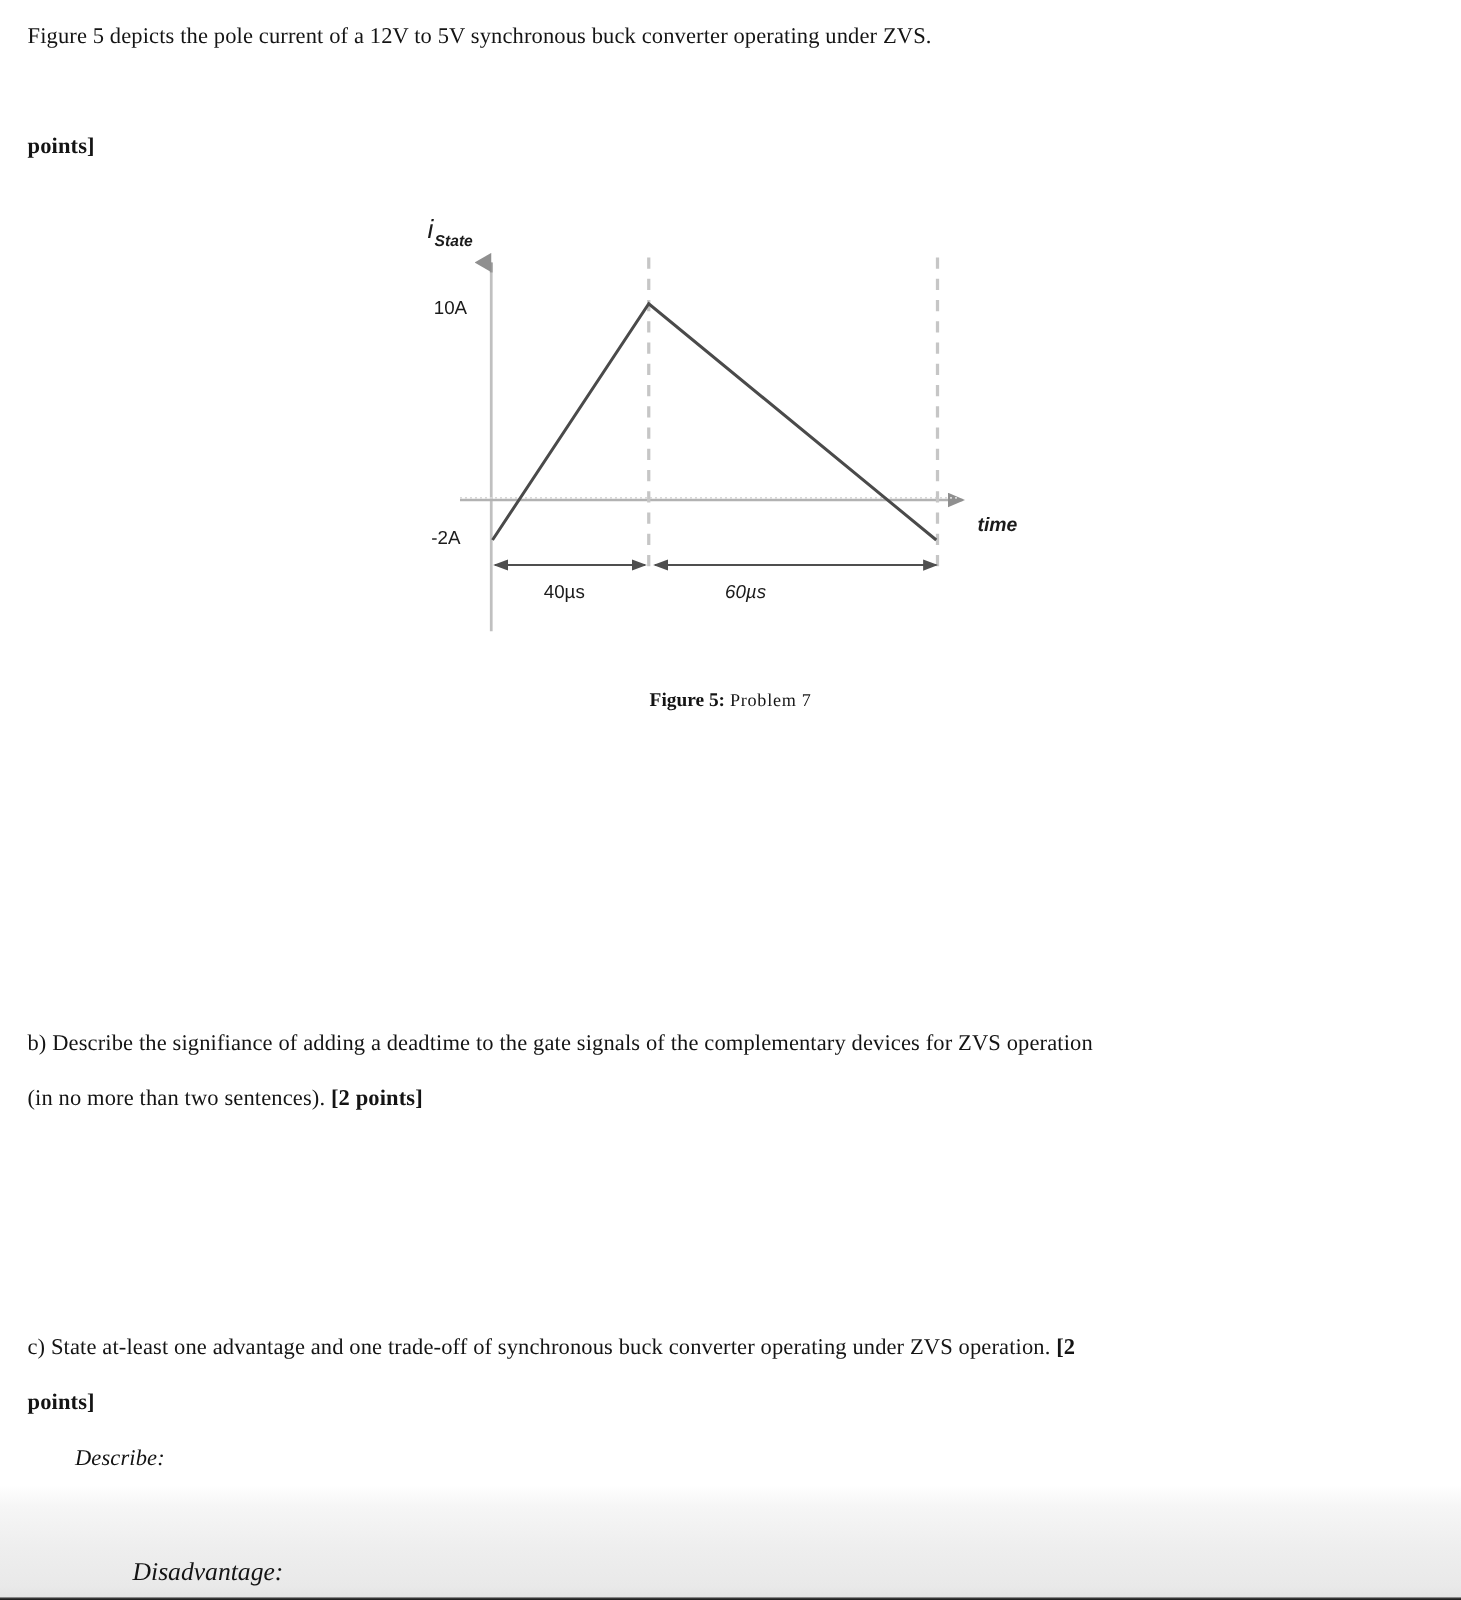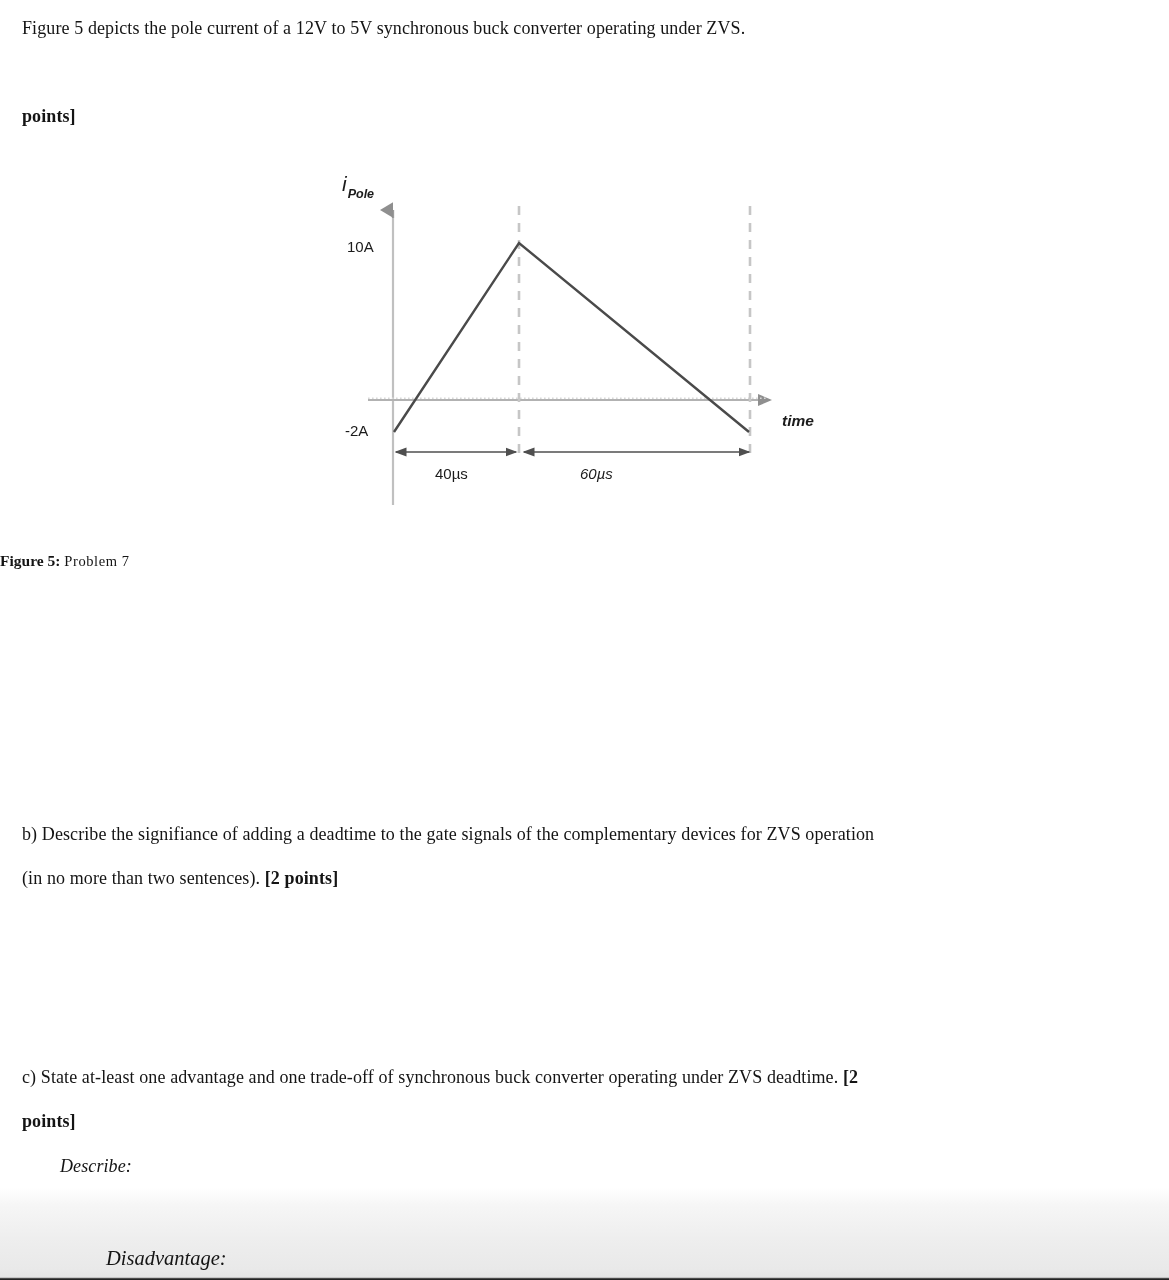--- a/index.html
+++ b/index.html
@@ -49,20 +49,21 @@
     left: 330px;
     top: 0;
     width: 520px;
     height: 360px;
   }
   .fig-caption {
     position: absolute;
     left: 0;
     top: 392px;
     width: 1169px;
+    text-align: center;
     font-size: 15.5px;
     color: #141414;
   }
   .fig-caption .lead {
     font-weight: bold;
   }
   .fig-caption .cap-body {
     font-size: 14.5px;
     letter-spacing: 0.6px;
   }
@@ -128,21 +129,21 @@
 
   <div class="para" style="left:22px; top:6px;">Figure 5 depicts the pole current of a 12V to 5V synchronous buck converter operating under ZVS.</div>
 
   <div class="para b" style="left:22px; top:94px;">points]</div>
 
   <div class="figure">
 
     <div class="figure-canvas">
 
       <div class="axis-name" style="left:12px; top:12px;">
-        <span class="big">i</span><span class="sub">Pole</span>
+        <span class="big">i</span><span class="sub">State</span>
       </div>
 
       <div class="chart-lbl" style="left:17px; top:78px;">10A</div>
       <div class="chart-lbl" style="left:15px; top:262px;">-2A</div>
 
       <div class="chart-lbl italic" style="left:452px; top:252px;">time</div>
 
       <div class="chart-lbl" style="left:105px; top:305px;">40µs</div>
       <div class="chart-lbl" style="left:250px; top:305px;font-style:italic;">60µs</div>
 
@@ -188,21 +189,21 @@
     </div>
   </div>
 
   <div class="para" style="left:22px; top:812px;">b) Describe the signifiance of adding a deadtime to the gate signals of the complementary devices for ZVS operation</div>
   <div class="para" style="left:22px; top:856px;">
     <span>(in no more than two sentences).</span>
     <span class="b">[2 points]</span>
   </div>
 
   <div class="para" style="left:22px; top:1055px;">
-    <span>c) State at-least one advantage and one trade-off of synchronous buck converter operating under ZVS deadtime.</span>
+    <span>c) State at-least one advantage and one trade-off of synchronous buck converter operating under ZVS operation.</span>
     <span class="b">[2</span>
   </div>
   <div class="para b" style="left:22px; top:1099px;">points]</div>
 
   <div class="para i" style="left:60px; top:1144px;">Describe:</div>
 
   <div class="bottom-band"></div>
   <div class="bottom-text">Disadvantage:</div>
 
 </div>

